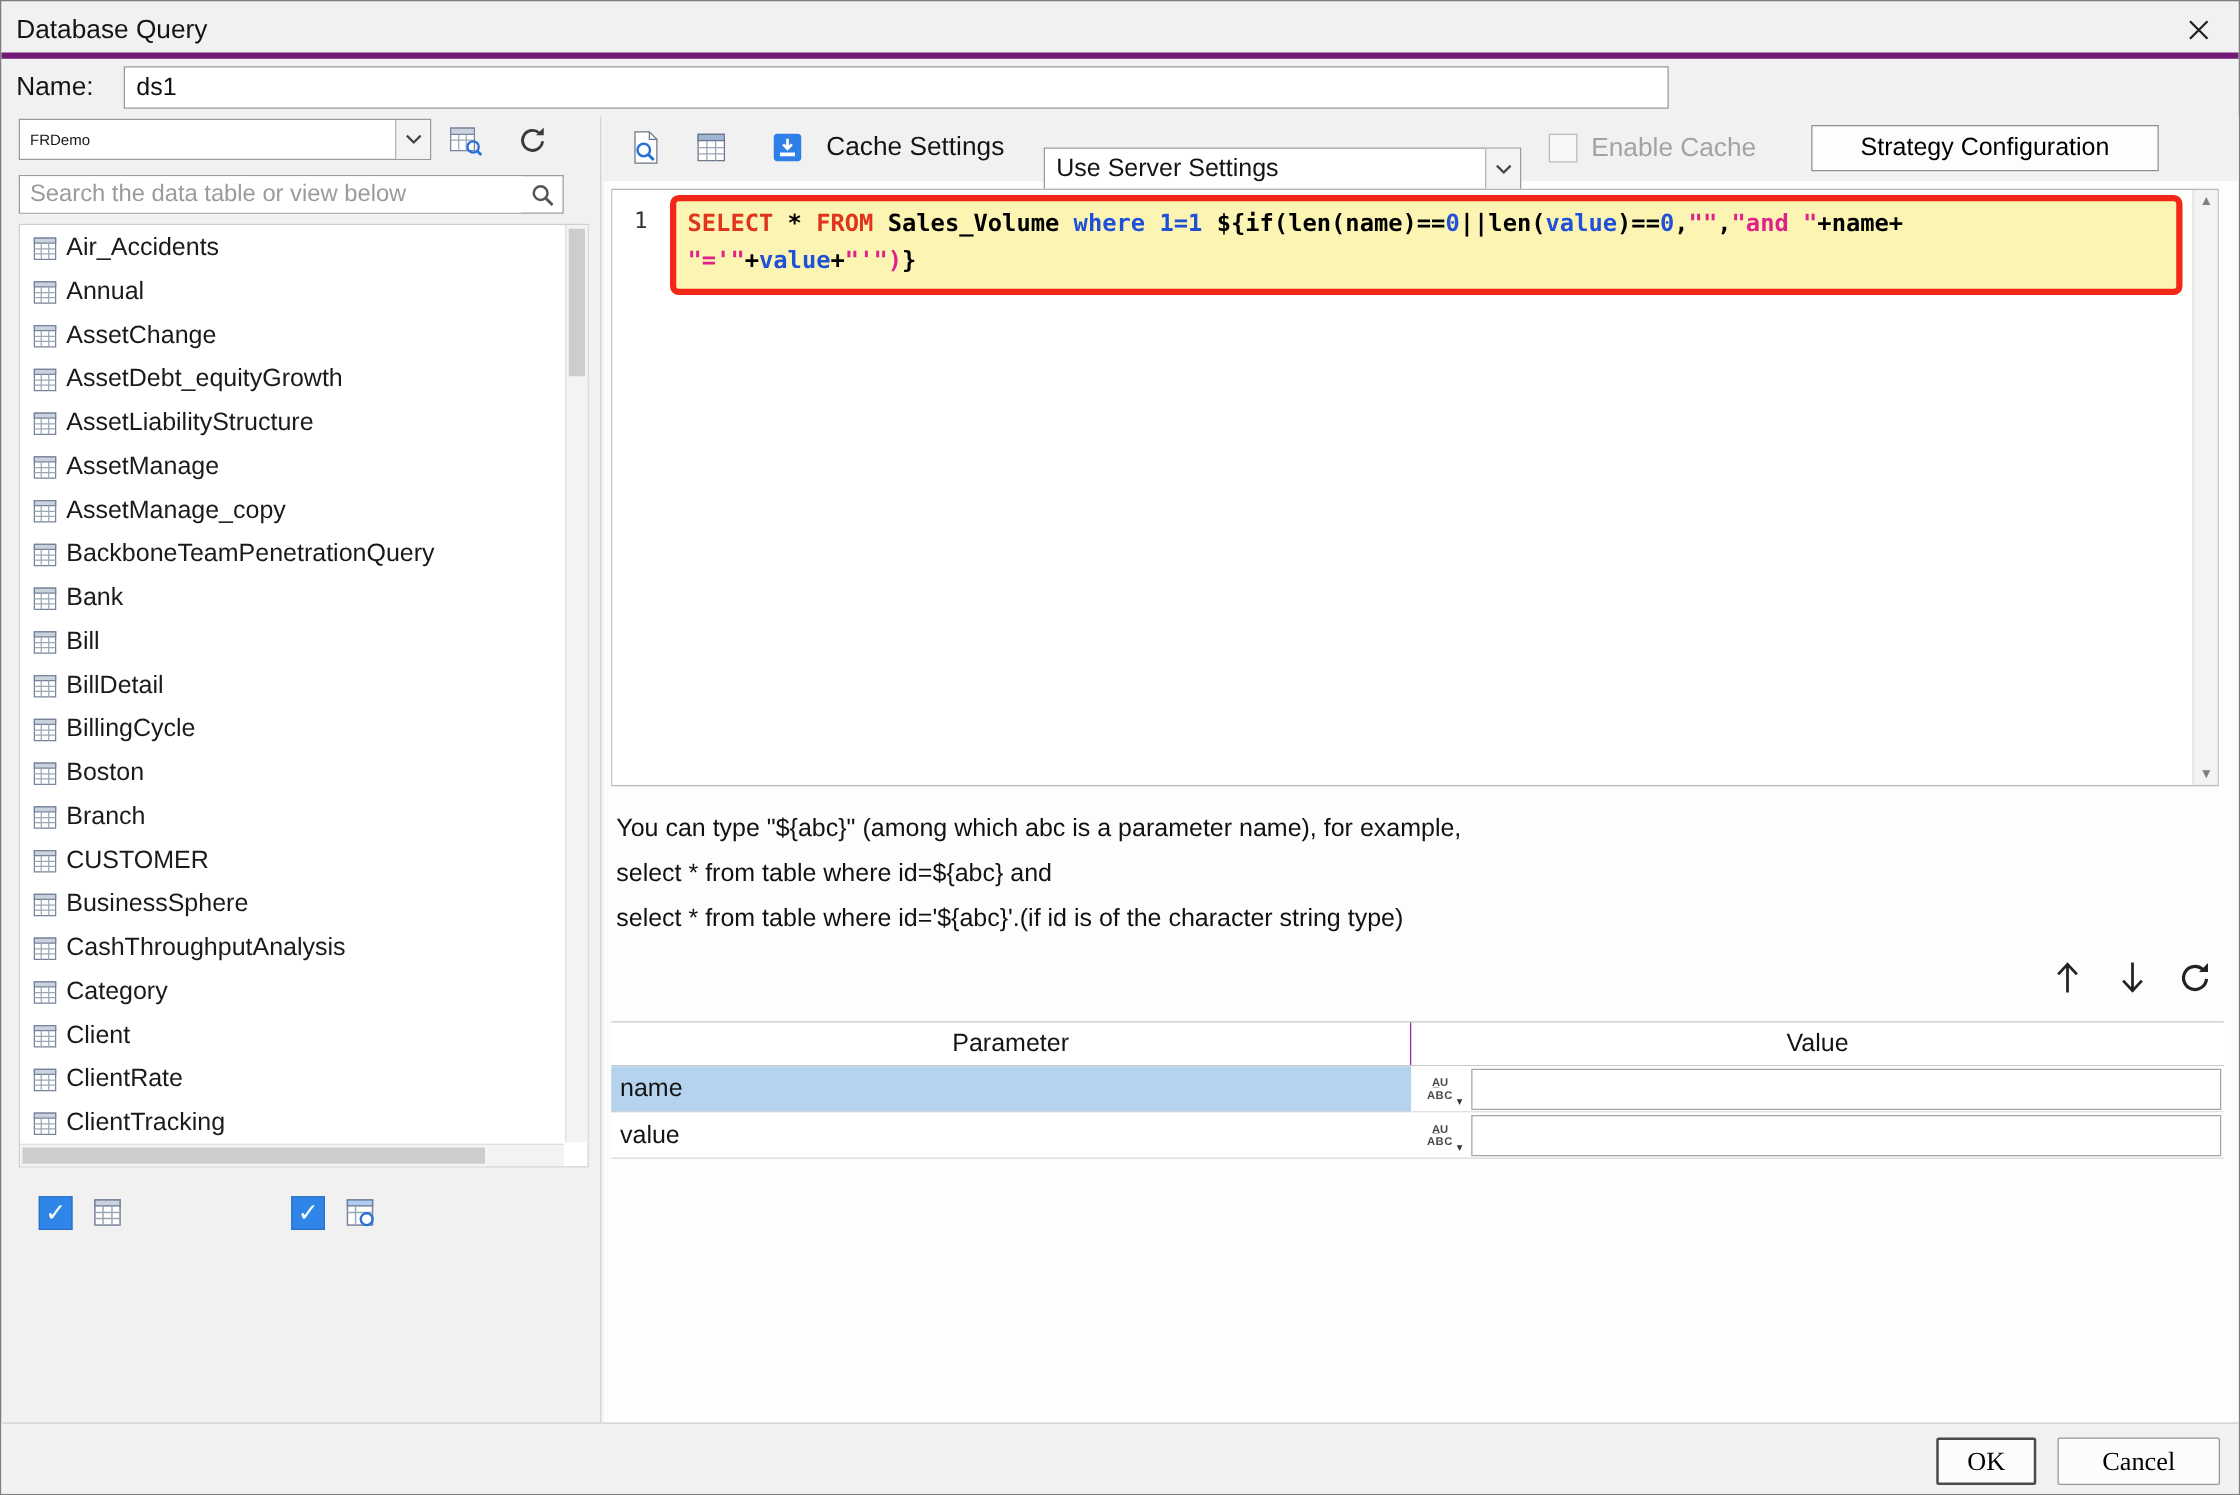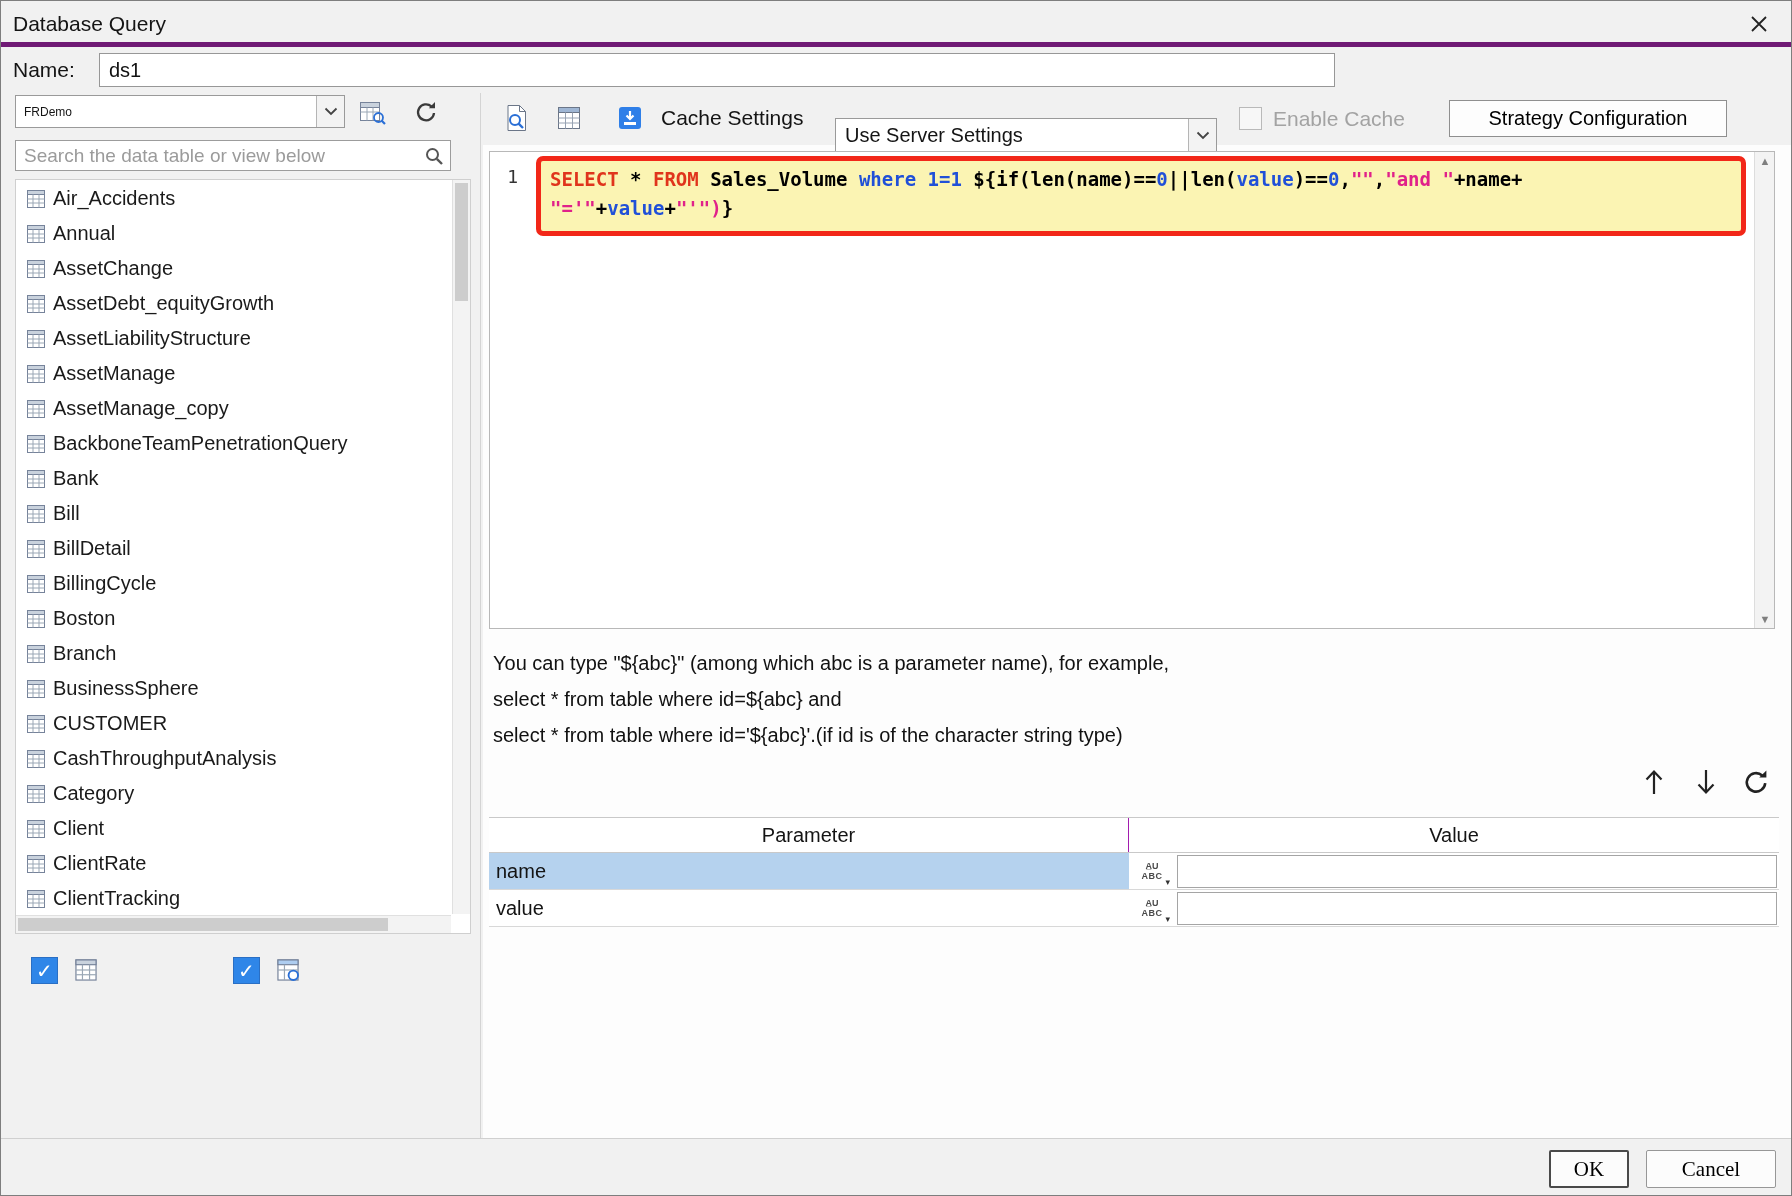--- a/index.html
+++ b/index.html
@@ -399,34 +399,34 @@
             <span>
               <svg width="22" height="22" viewBox="0 0 22 22">
                 <rect x="2.5" y="2.5" width="17" height="17" fill="#fff" stroke="#76839a"></rect>
                 <rect x="2.5" y="2.5" width="17" height="4" fill="#c9d2dd" stroke="#76839a"></rect>
                 <line x1="2.5" y1="11" x2="19.5" y2="11" stroke="#9aa7b5"></line>
                 <line x1="2.5" y1="15" x2="19.5" y2="15" stroke="#9aa7b5"></line>
                 <line x1="8" y1="6.5" x2="8" y2="19.5" stroke="#9aa7b5"></line>
                 <line x1="14" y1="6.5" x2="14" y2="19.5" stroke="#9aa7b5"></line>
               </svg>
             </span>
+            <span class="tbl-name">CUSTOMER</span>
+          </div>
+          <div class="table-item">
+            <span>
+              <svg width="22" height="22" viewBox="0 0 22 22">
+                <rect x="2.5" y="2.5" width="17" height="17" fill="#fff" stroke="#76839a"></rect>
+                <rect x="2.5" y="2.5" width="17" height="4" fill="#c9d2dd" stroke="#76839a"></rect>
+                <line x1="2.5" y1="11" x2="19.5" y2="11" stroke="#9aa7b5"></line>
+                <line x1="2.5" y1="15" x2="19.5" y2="15" stroke="#9aa7b5"></line>
+                <line x1="8" y1="6.5" x2="8" y2="19.5" stroke="#9aa7b5"></line>
+                <line x1="14" y1="6.5" x2="14" y2="19.5" stroke="#9aa7b5"></line>
+              </svg>
+            </span>
             <span class="tbl-name">BusinessSphere</span>
-          </div>
-          <div class="table-item">
-            <span>
-              <svg width="22" height="22" viewBox="0 0 22 22">
-                <rect x="2.5" y="2.5" width="17" height="17" fill="#fff" stroke="#76839a"></rect>
-                <rect x="2.5" y="2.5" width="17" height="4" fill="#c9d2dd" stroke="#76839a"></rect>
-                <line x1="2.5" y1="11" x2="19.5" y2="11" stroke="#9aa7b5"></line>
-                <line x1="2.5" y1="15" x2="19.5" y2="15" stroke="#9aa7b5"></line>
-                <line x1="8" y1="6.5" x2="8" y2="19.5" stroke="#9aa7b5"></line>
-                <line x1="14" y1="6.5" x2="14" y2="19.5" stroke="#9aa7b5"></line>
-              </svg>
-            </span>
-            <span class="tbl-name">CUSTOMER</span>
           </div>
           <div class="table-item">
             <span>
               <svg width="22" height="22" viewBox="0 0 22 22">
                 <rect x="2.5" y="2.5" width="17" height="17" fill="#fff" stroke="#76839a"></rect>
                 <rect x="2.5" y="2.5" width="17" height="4" fill="#c9d2dd" stroke="#76839a"></rect>
                 <line x1="2.5" y1="11" x2="19.5" y2="11" stroke="#9aa7b5"></line>
                 <line x1="2.5" y1="15" x2="19.5" y2="15" stroke="#9aa7b5"></line>
                 <line x1="8" y1="6.5" x2="8" y2="19.5" stroke="#9aa7b5"></line>
                 <line x1="14" y1="6.5" x2="14" y2="19.5" stroke="#9aa7b5"></line>

